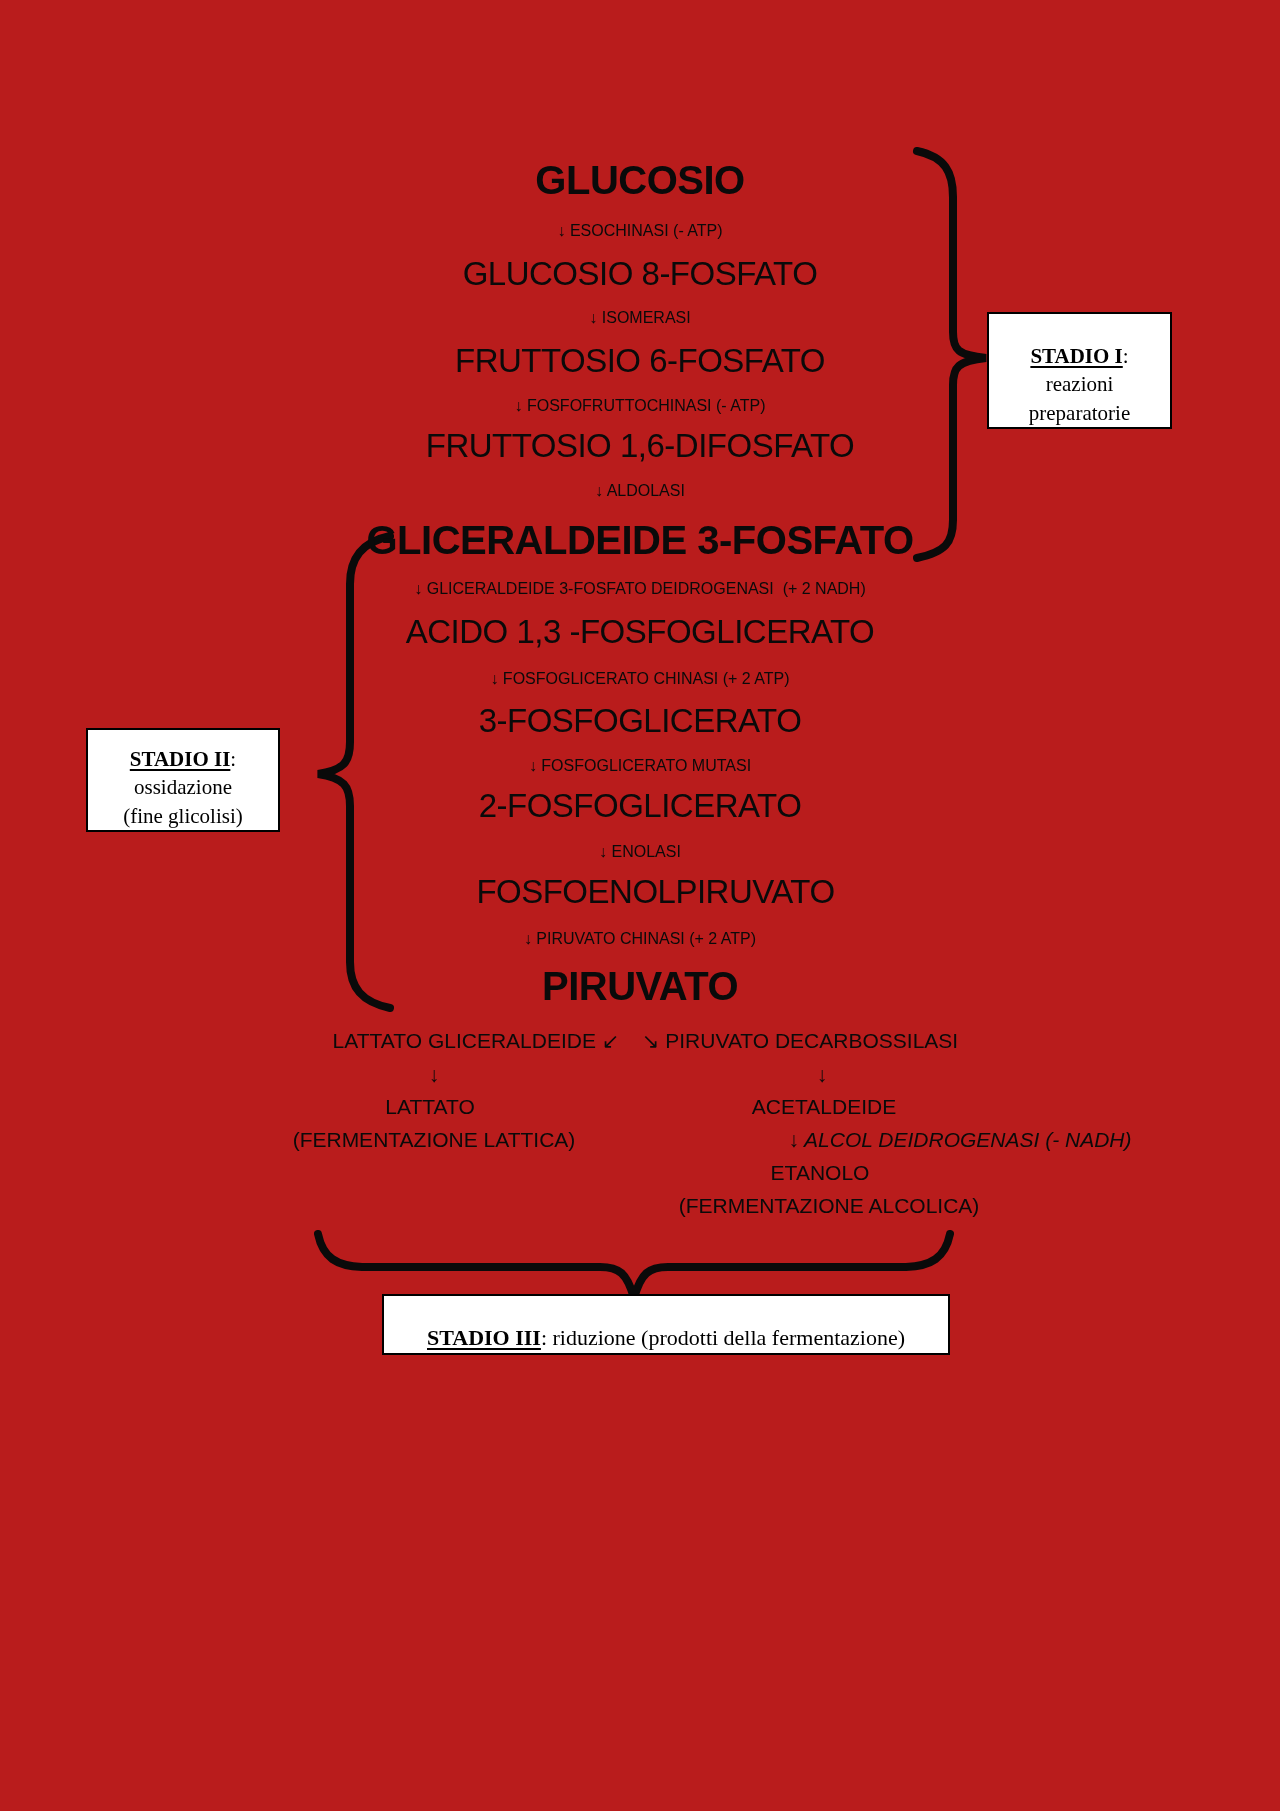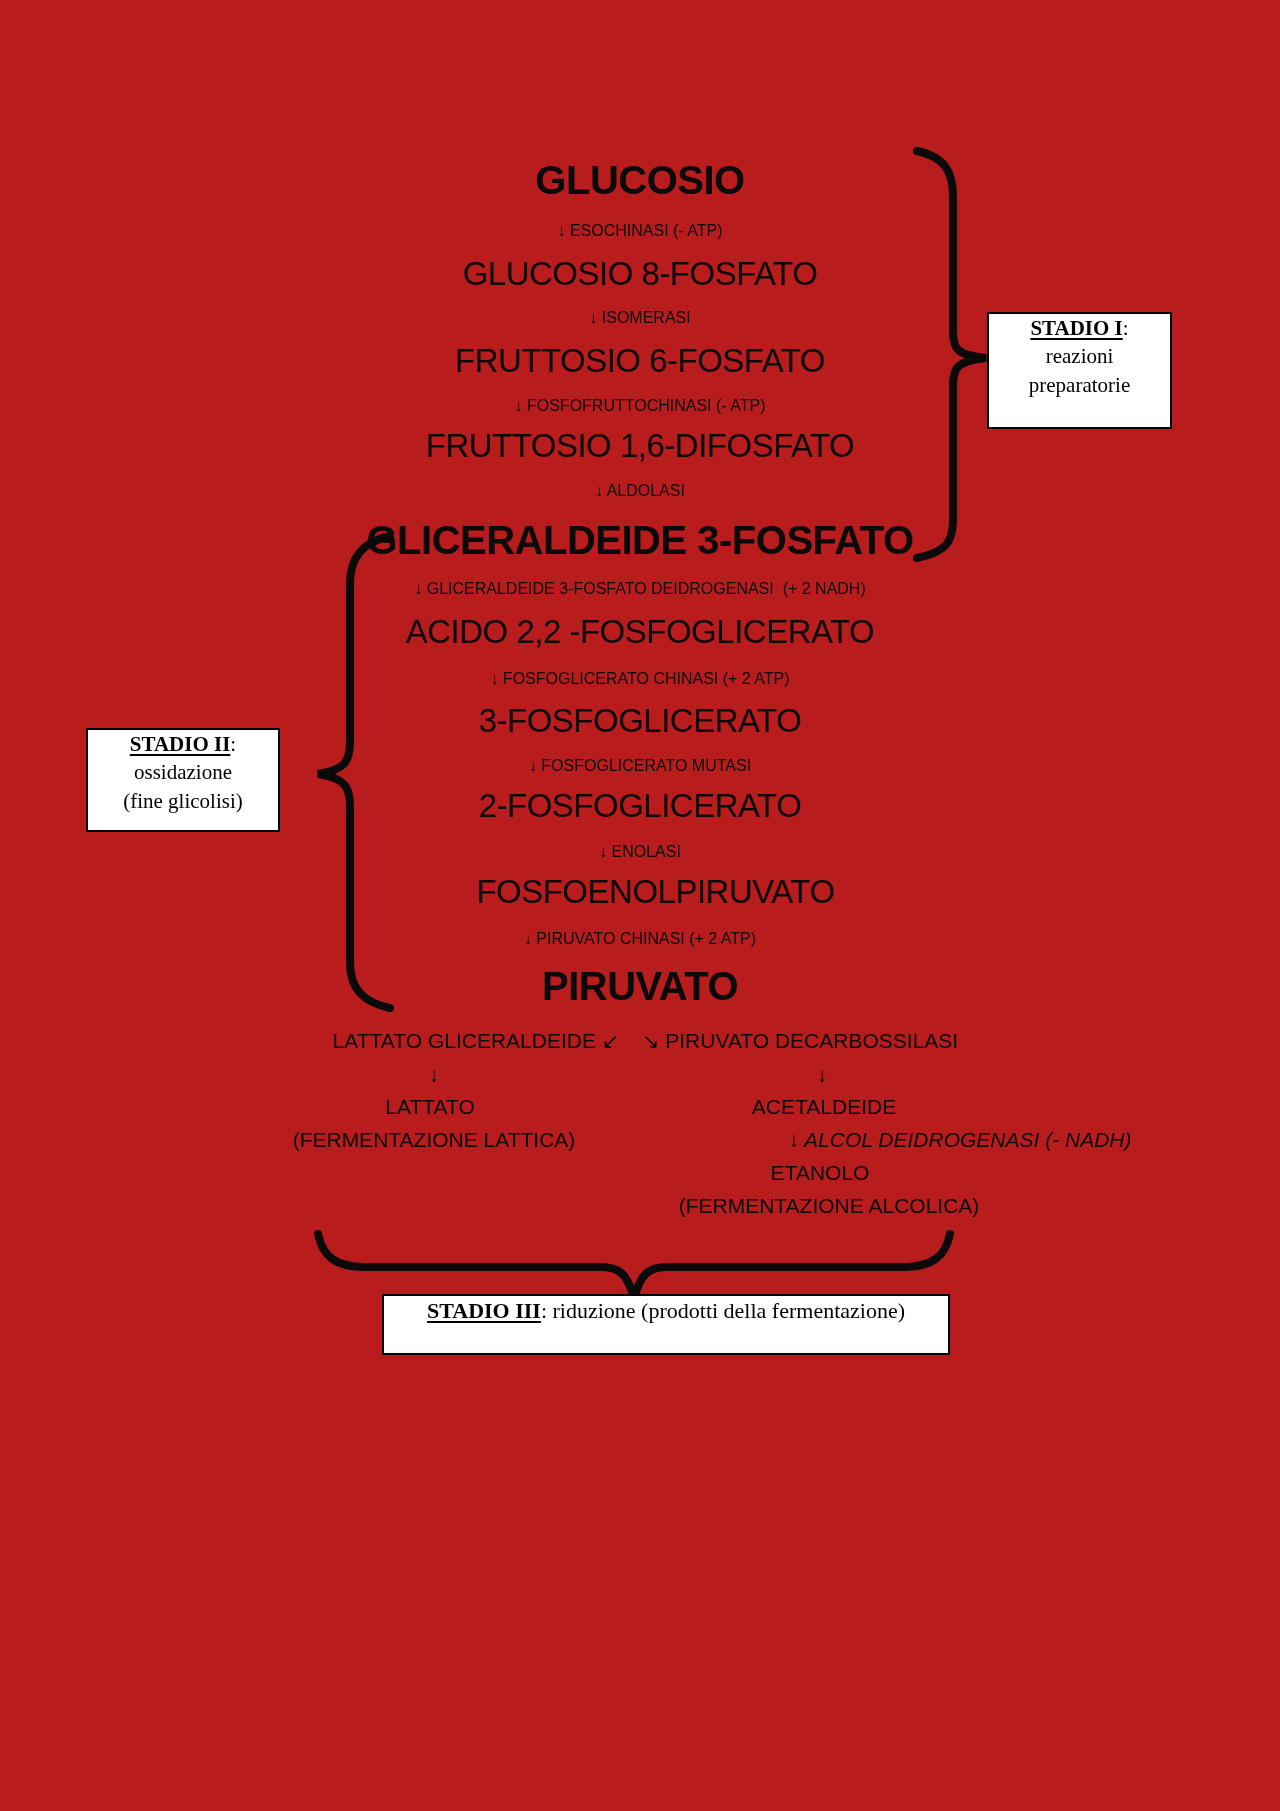--- a/index.html
+++ b/index.html
@@ -38,21 +38,21 @@
     font-size:21px;color:#0a0a0a;line-height:1.1;
   }
   
   .stagebox{
     position:absolute;
     border:2px solid #000;
     background:#fff;
     font-family:"Liberation Serif","DejaVu Serif",serif;
     font-size:21px;color:#000;
     text-align:center;
-    display:flex;flex-direction:column;justify-content:flex-start;
+    display:flex;flex-direction:column;justify-content:flex-end;
     line-height:1.35;
   }
   .stage-label{font-weight:700;text-decoration:underline;text-underline-offset:3px;}
   .stage1{left:987px;top:312px;width:181px;height:113px;}
   .stage2{left:86px;top:728px;width:190px;height:100px;}
   .stage3{left:382px;top:1294px;width:564px;height:57px;font-size:22px;}
   
   .braces{position:absolute;left:0;top:0;width:1280px;height:1811px;}
   .braces path{fill:none;stroke:#0a0a0a;stroke-width:8;stroke-linecap:round;}
 </style>
@@ -71,21 +71,21 @@
       <div class="row major" style="top: 158px;">GLUCOSIO</div>
       <div class="row enzyme" style="top: 222px;">↓ ESOCHINASI (- ATP)</div>
       <div class="row compound" style="top: 256px;">GLUCOSIO 8-FOSFATO</div>
       <div class="row enzyme" style="top: 309px;">↓ ISOMERASI</div>
       <div class="row compound" style="top: 343px;">FRUTTOSIO 6-FOSFATO</div>
       <div class="row enzyme" style="top: 397px;">↓ FOSFOFRUTTOCHINASI (- ATP)</div>
       <div class="row compound" style="top: 428px;">FRUTTOSIO 1,6-DIFOSFATO</div>
       <div class="row enzyme" style="top: 482px;">↓ ALDOLASI</div>
       <div class="row major" style="top: 518px;">GLICERALDEIDE 3-FOSFATO</div>
       <div class="row enzyme" style="top: 580px;">↓ GLICERALDEIDE 3-FOSFATO DEIDROGENASI  (+ 2 NADH)</div>
-      <div class="row compound" style="top: 614px;">ACIDO 2,2 -FOSFOGLICERATO</div>
+      <div class="row compound" style="top: 614px;">ACIDO 1,3 -FOSFOGLICERATO</div>
       <div class="row enzyme" style="top: 670px;">↓ FOSFOGLICERATO CHINASI (+ 2 ATP)</div>
       <div class="row compound" style="top: 703px;">3-FOSFOGLICERATO</div>
       <div class="row enzyme" style="top: 757px;">↓ FOSFOGLICERATO MUTASI</div>
       <div class="row compound" style="top: 788px;">2-FOSFOGLICERATO</div>
       <div class="row enzyme" style="top: 843px;">↓ ENOLASI</div>
       <div class="row compound" style="top: 874px; padding-left: 31px;">FOSFOENOLPIRUVATO</div>
       <div class="row enzyme" style="top: 930px;">↓ PIRUVATO CHINASI (+ 2 ATP)</div>
       <div class="row major" style="top: 964px;">PIRUVATO</div>
     </div>
 

